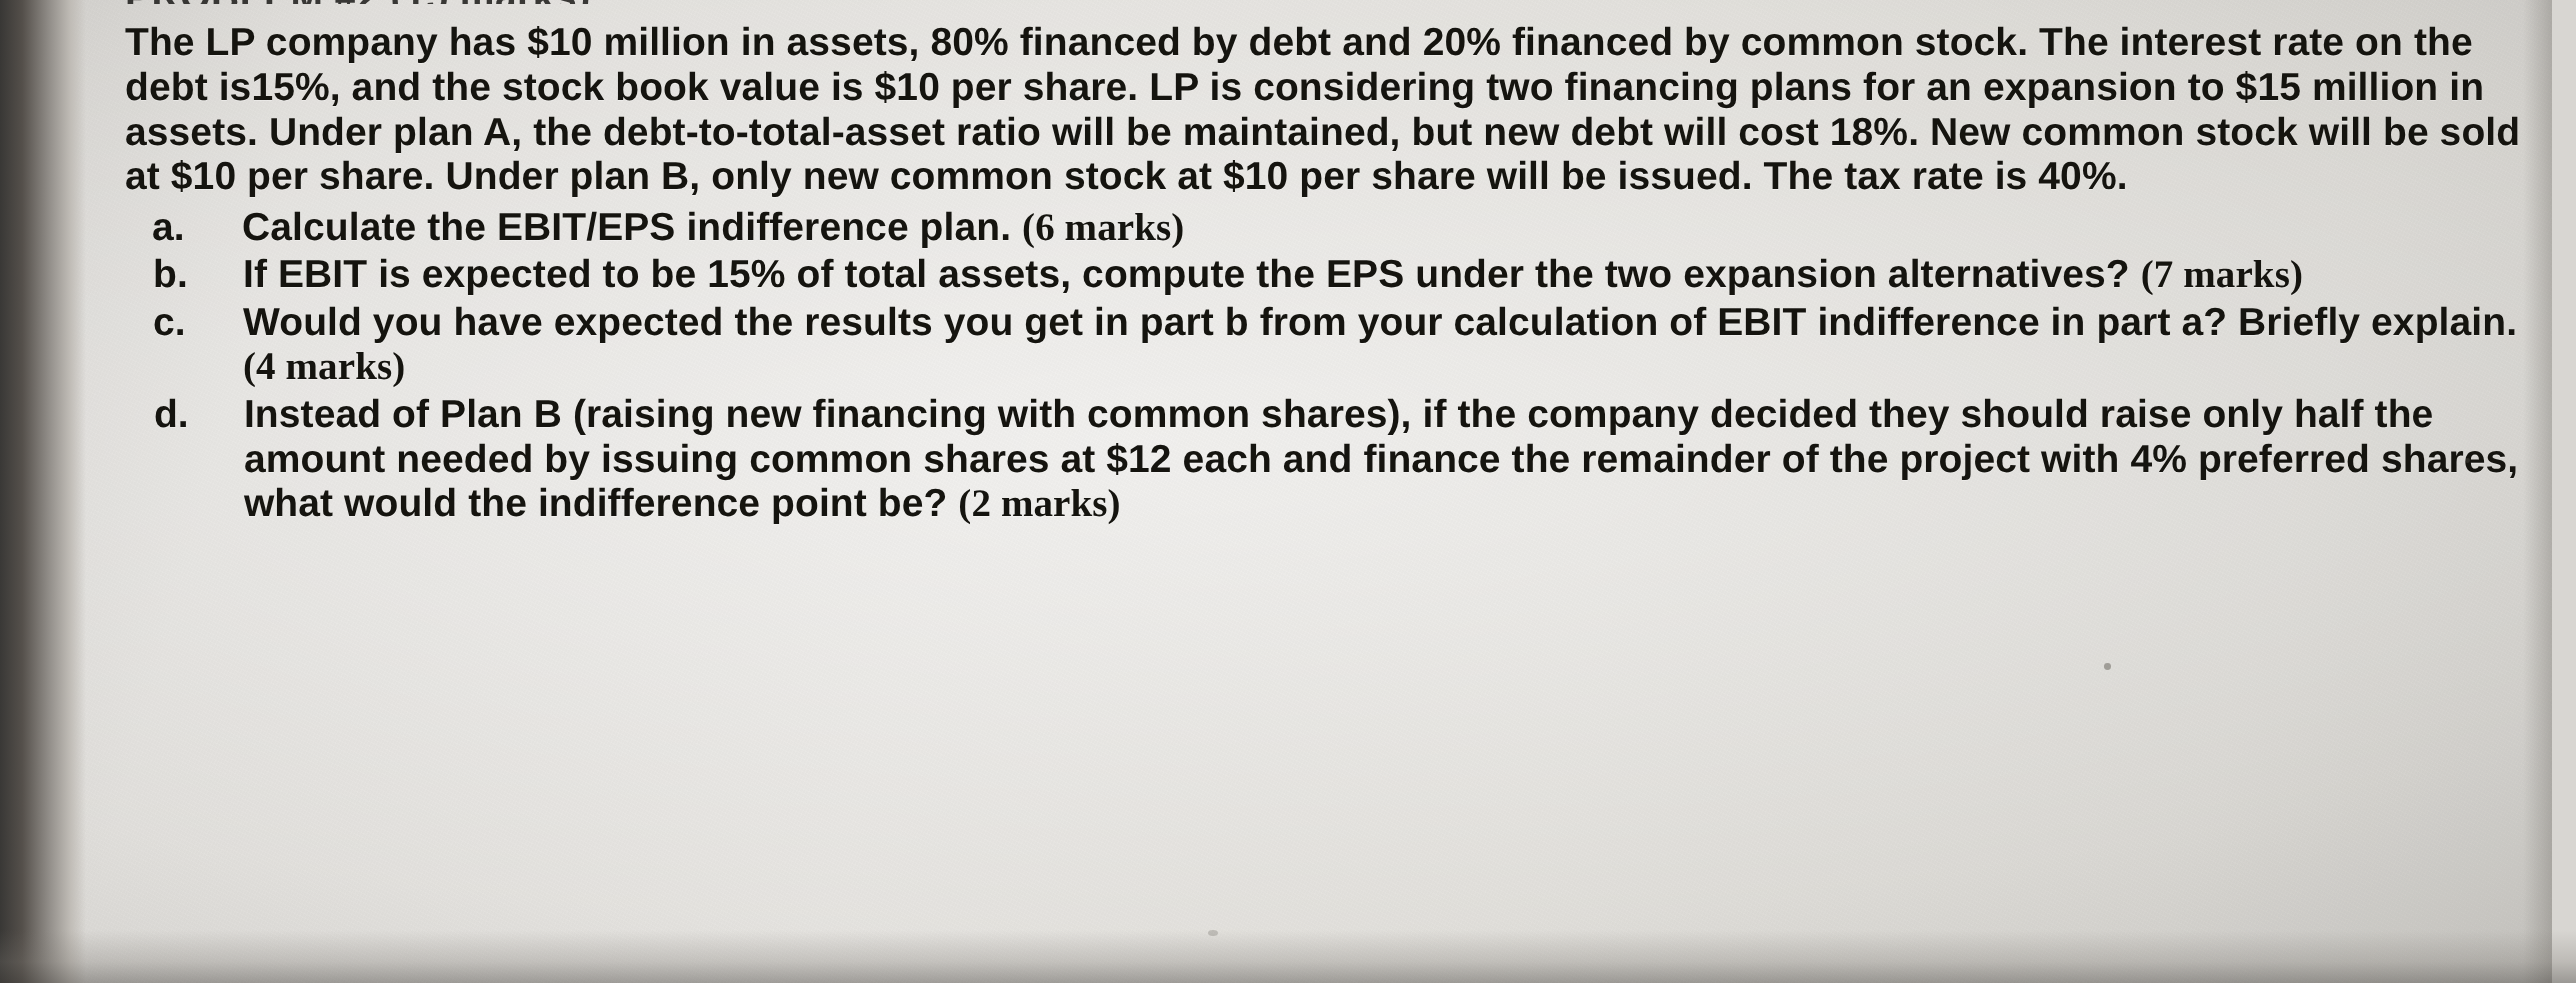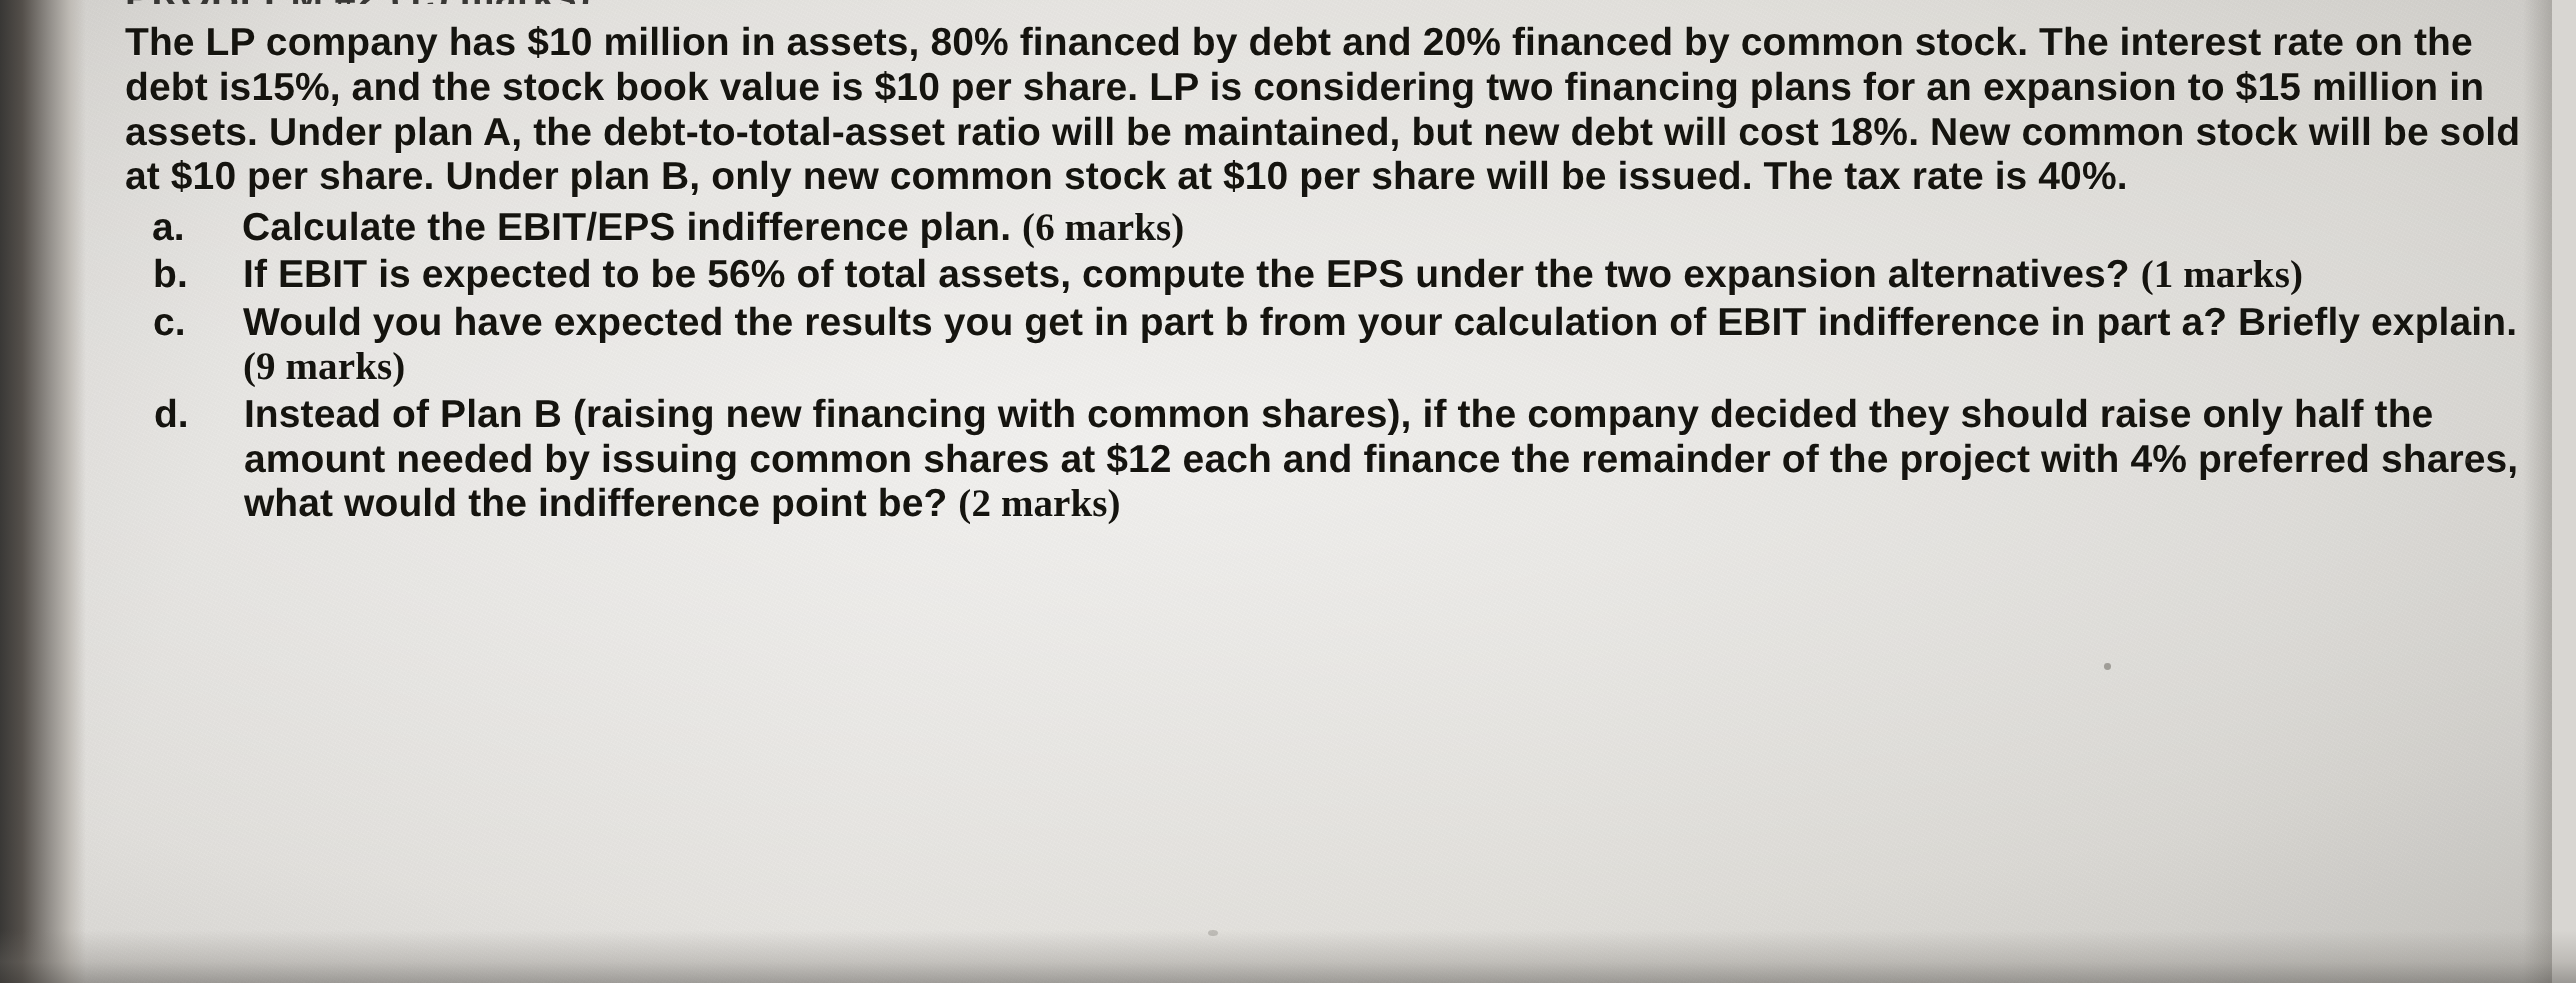--- a/index.html
+++ b/index.html
@@ -137,25 +137,25 @@
 
     <p class="para warp-1">The LP company has $10 million in assets, 80% financed by debt and 20% financed by common stock. The interest rate on the debt is15%, and the stock book value is $10 per share.  LP is considering two financing plans for an expansion to $15 million in assets.  Under plan A, the debt-to-total-asset ratio will be maintained, but new debt will cost 18%.  New common stock will be sold at $10 per share.  Under plan B, only new common stock at $10 per share will be issued.  The tax rate is 40%.</p>
 
     <ol class="items">
 
       <li class="warp-1">
         <span class="marker">a.</span><span>Calculate the EBIT/EPS indifference plan. </span><span class="b">(6 marks)</span>
       </li>
 
       <li class="warp-2">
-        <span class="marker">b.</span><span>If EBIT is expected to be 56% of total assets, compute the EPS under the two expansion alternatives? </span><span class="b">(1 marks)</span>
+        <span class="marker">b.</span><span>If EBIT is expected to be 15% of total assets, compute the EPS under the two expansion alternatives? </span><span class="b">(7 marks)</span>
       </li>
 
       <li class="warp-2">
-        <span class="marker">c.</span><span>Would you have expected the results you get in part b from your calculation of EBIT indifference in part a?  Briefly explain. </span><span class="b">(9 marks)</span>
+        <span class="marker">c.</span><span>Would you have expected the results you get in part b from your calculation of EBIT indifference in part a?  Briefly explain. </span><span class="b">(4 marks)</span>
       </li>
 
       <li class="warp-3">
         <span class="marker">d.</span><span>Instead of Plan B (raising new financing with common shares), if the company decided they should raise only half the amount needed by issuing common shares at $12 each and finance the remainder of the project with 4% preferred shares, what would the indifference point be? </span><span class="b">(2 marks)</span>
       </li>
 
     </ol>
   </div>
 
   <div class="speck" style="left:2104px; top:663px; width:6.8px; height:6.8px;"></div>

